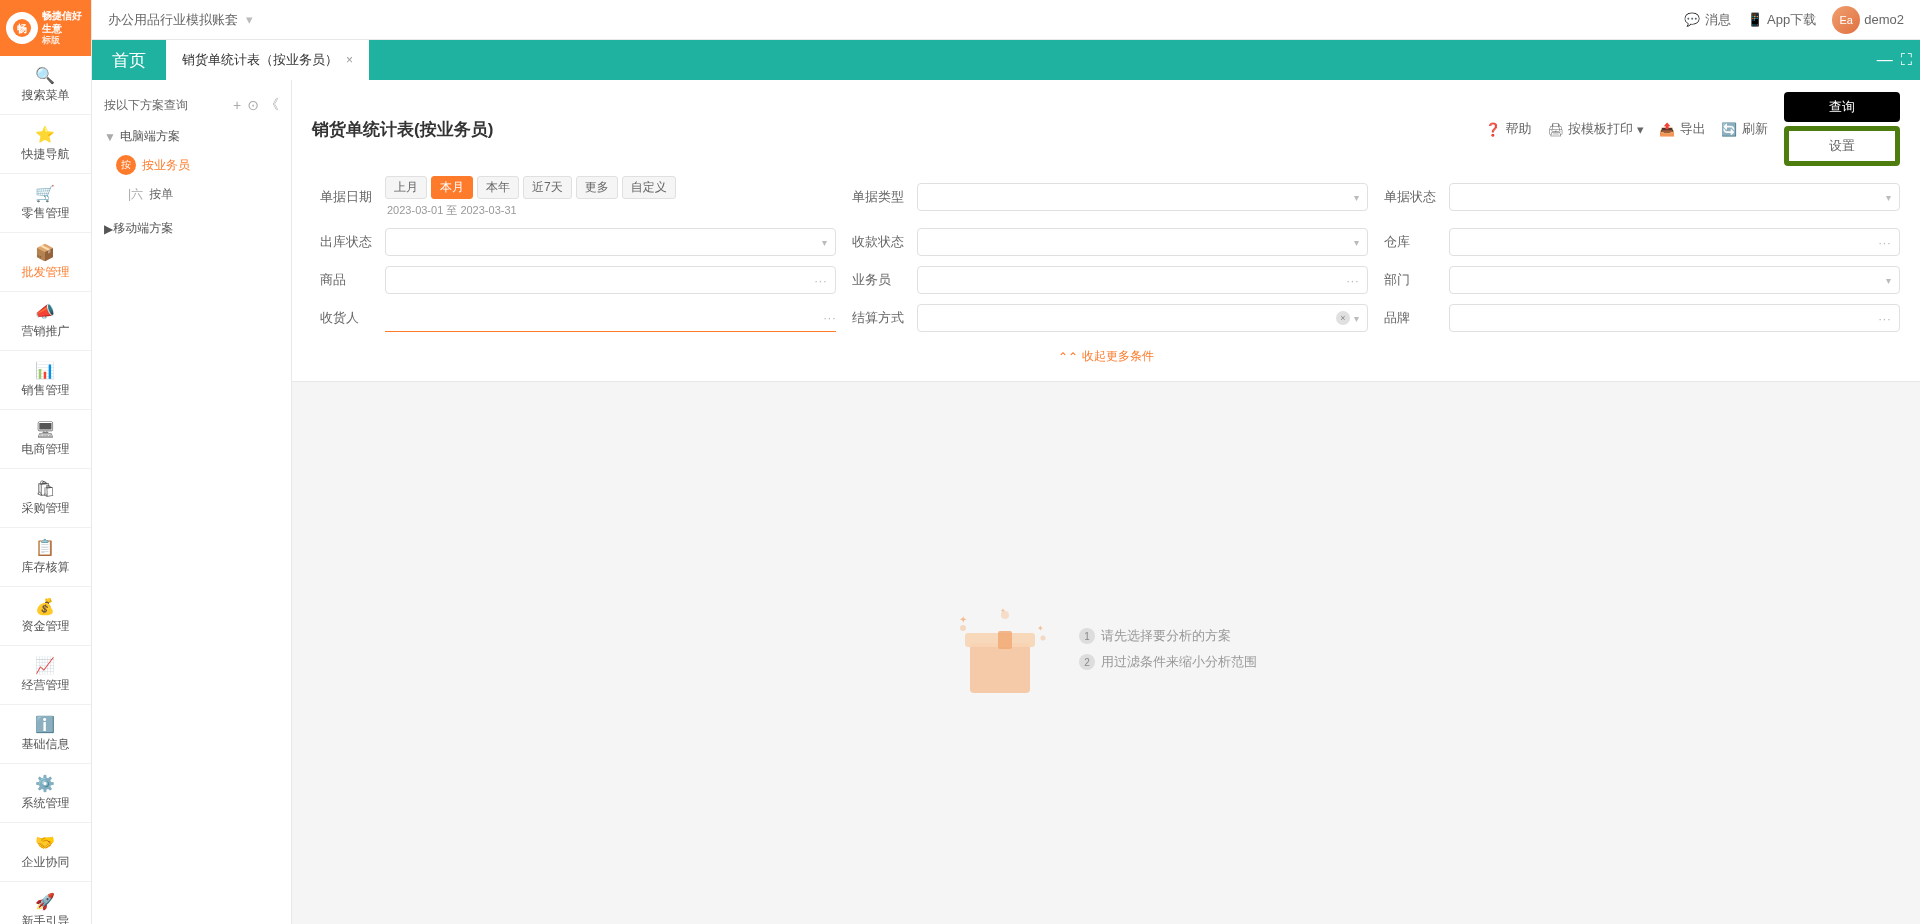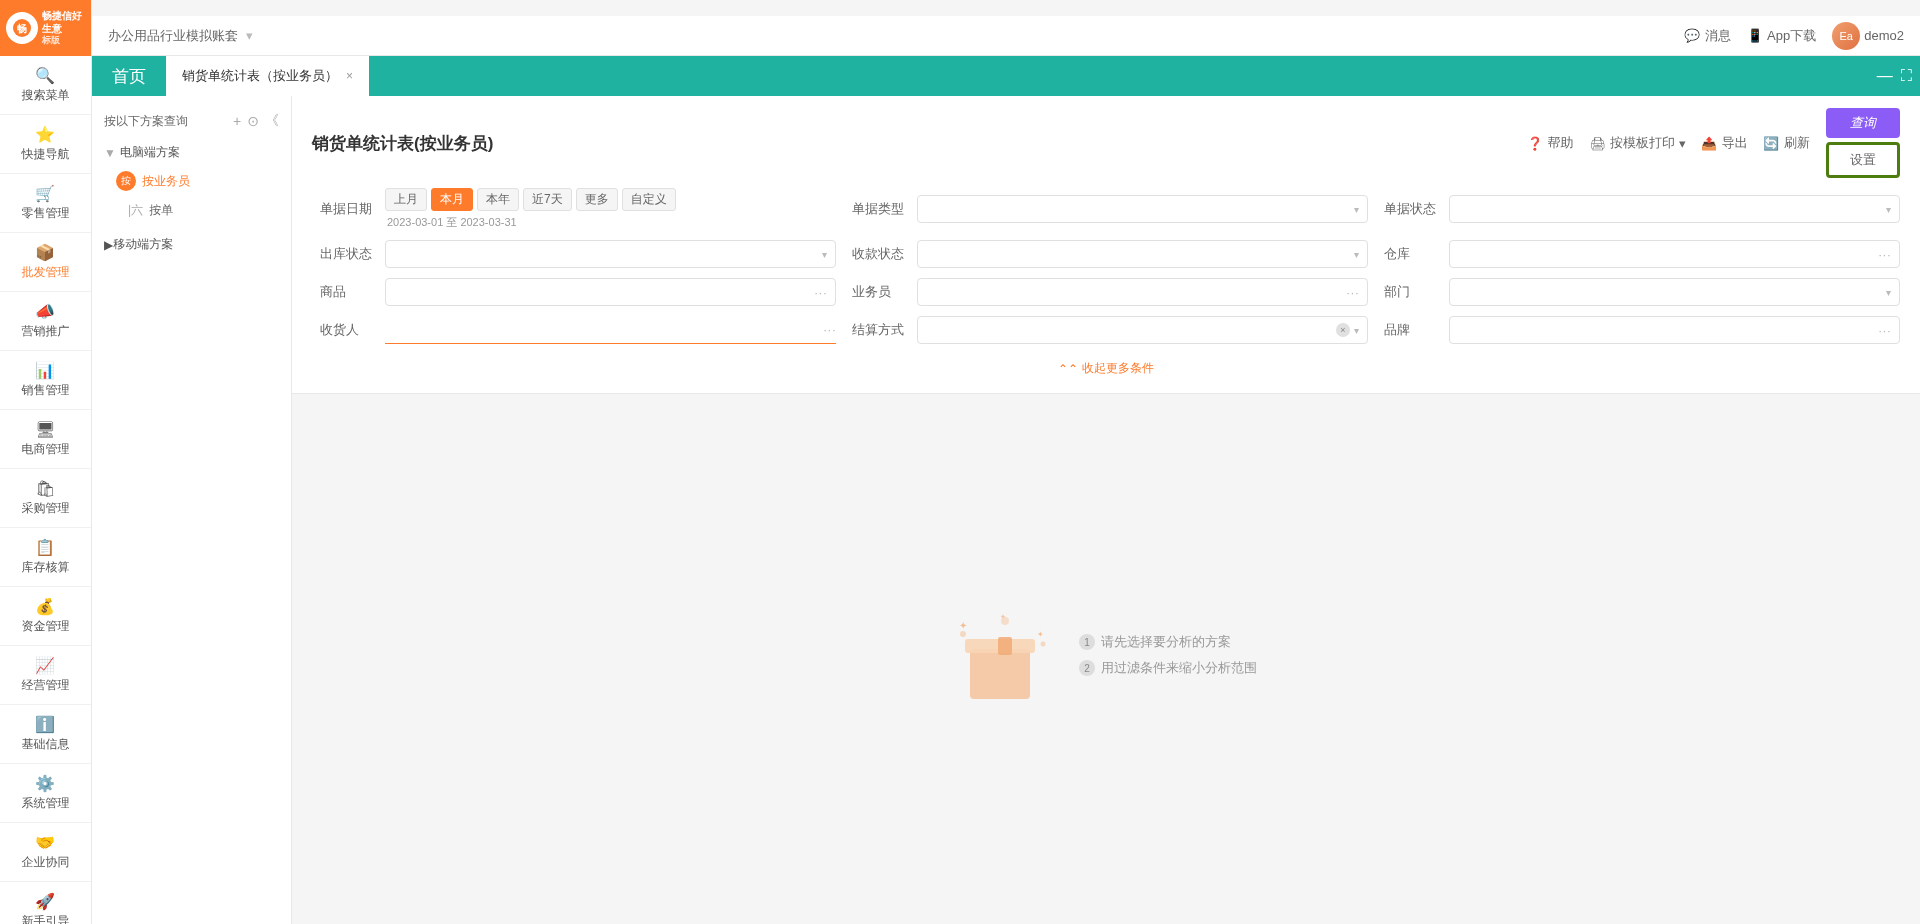--- a/index.html
+++ b/index.html
@@ -60,21 +60,20 @@
 
     
     .top-header {
       height: 40px;
       background: #fff;
       border-bottom: 1px solid #e8e8e8;
       display: flex;
       align-items: center;
       padding: 0 16px;
       justify-content: space-between;
-      margin-top: 16px;
     }
     .header-left { display: flex; align-items: center; gap: 8px; color: #666; font-size: 13px; }
     .header-right { display: flex; align-items: center; gap: 16px; color: #666; font-size: 13px; }
     .header-right-item { display: flex; align-items: center; gap: 4px; cursor: pointer; }
     .avatar {
       width: 28px; height: 28px; border-radius: 50%;
       background: linear-gradient(135deg, #f0a070, #e07040);
       display: flex; align-items: center; justify-content: center;
       color: #fff; font-size: 11px;
     }
@@ -187,26 +186,26 @@
     .date-quick-btn.active {
       background: #ff7b2c; color: #fff; border-color: #ff7b2c;
     }
 
     .collapse-btn {
       display: flex; align-items: center; justify-content: center;
       padding: 6px; color: #ff7b2c; font-size: 12px; cursor: pointer;
       gap: 4px;
     }
     .query-btn {
-      background: #8b5cf6; color: #fff; border: none;
-      padding: 6px 24px; border-radius: 4px; font-size: 13px; cursor: pointer; font-style: italic;
+      background: #000000; color: #fff; border: none;
+      padding: 6px 24px; border-radius: 4px; font-size: 13px; cursor: pointer;
     }
     .settings-btn {
-      background: #fff; color: #666; border: 3px solid #4d7c0f;
-      padding: 6px 20px; border-radius: 4px; font-size: 13px; cursor: pointer;
+      background: #fff; color: #666; border: 5px solid #4d7c0f;
+      padding: 6px 40px; border-radius: 4px; font-size: 13px; cursor: pointer;
     }
 
     
     .empty-state {
       flex: 1;
       display: flex;
       align-items: center;
       justify-content: center;
       background: #f5f5f5;
     }

